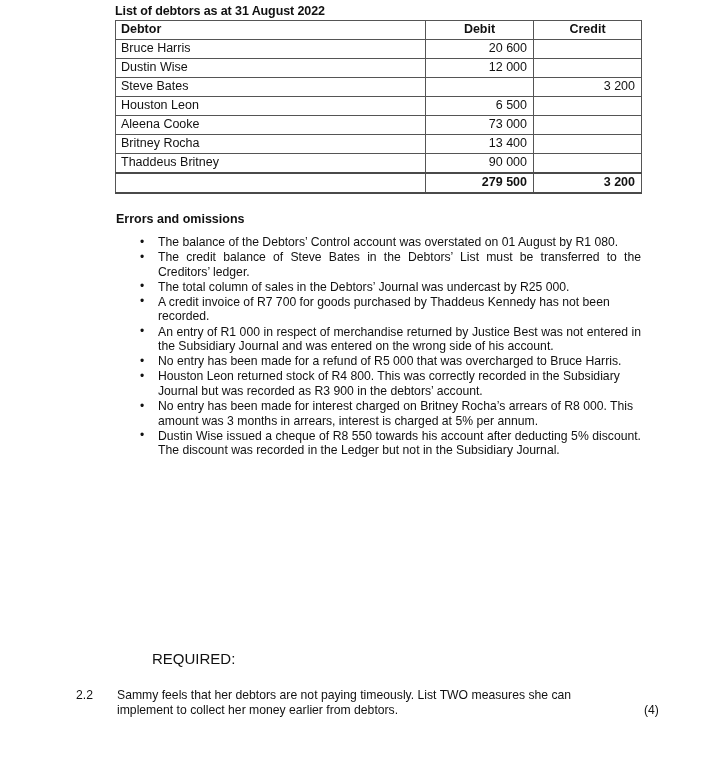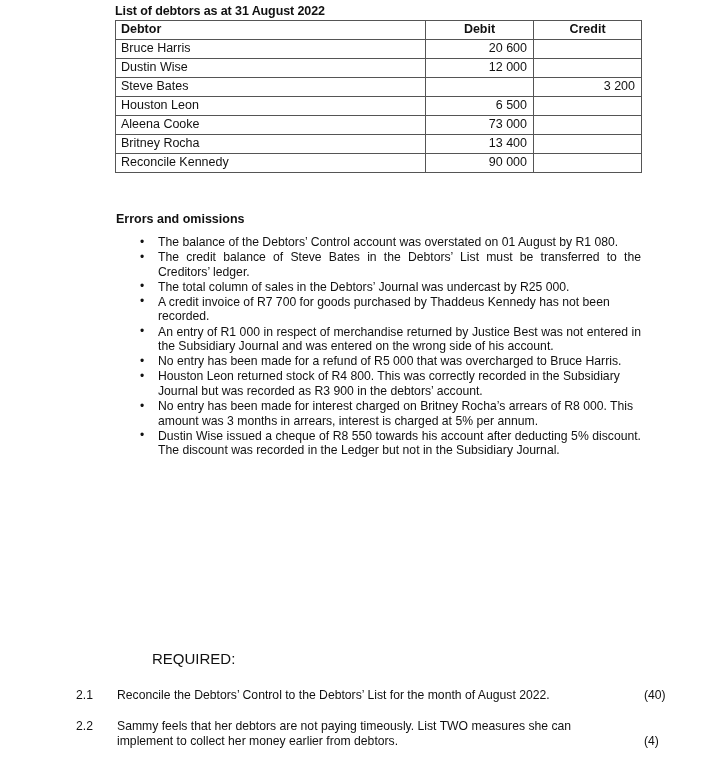--- a/index.html
+++ b/index.html
@@ -203,23 +203,28 @@
           <td class="name">Aleena Cooke</td>
           <td class="num">73 000</td>
           <td class="num"></td>
         </tr>
         <tr>
           <td class="name">Britney Rocha</td>
           <td class="num">13 400</td>
           <td class="num"></td>
         </tr>
         <tr>
-          <td class="name">Reconcile Kennedy</td>
+          <td class="name">Thaddeus Britney</td>
           <td class="num">90 000</td>
           <td class="num"></td>
+        </tr>
+        <tr class="totals">
+          <td class="name blank"></td>
+          <td class="num">279 500</td>
+          <td class="num">3 200</td>
         </tr>
       </tbody>
     </table>
   </div>
 
   <div class="errors-block">
     <div class="section-heading">Errors and omissions</div>
 
     <ul class="bullets">
       <li>The balance of the Debtors’ Control account was overstated on 01 August by R1 080.</li>
@@ -231,25 +236,20 @@
       <li class="nojust">Houston Leon returned stock of R4 800. This was correctly recorded in the Subsidiary Journal but was recorded as R3 900 in the debtors’ account.</li>
       <li class="nojust">No entry has been made for interest charged on Britney Rocha’s arrears of R8 000. This amount was 3 months in arrears, interest is charged at 5% per annum.</li>
       <li>Dustin Wise issued a cheque of R8 550 towards his account after deducting 5% discount. The discount was recorded in the Ledger but not in the Subsidiary Journal.</li>
     </ul>
   </div>
 
   <div class="required-heading">REQUIRED:</div>
 
   <div class="questions">
 
-    <div class="qrow">
-      <span class="qnum">2.1</span>
-      <span class="qbody" style="display:block;">Reconcile the Debtors’ Control to the Debtors’ List for the month of August 2022.</span>
-      <span class="qmarks row1">(40)</span>
-    </div>
 
     <div class="qrow">
       <span class="qnum">2.2</span>
       <span class="qbody" style="display:block;">Sammy feels that her debtors are not paying timeously. List TWO measures she can implement to collect her money earlier from debtors.</span>
       <span class="qmarks row2">(4)</span>
     </div>
 
   </div>
 
 </div>

